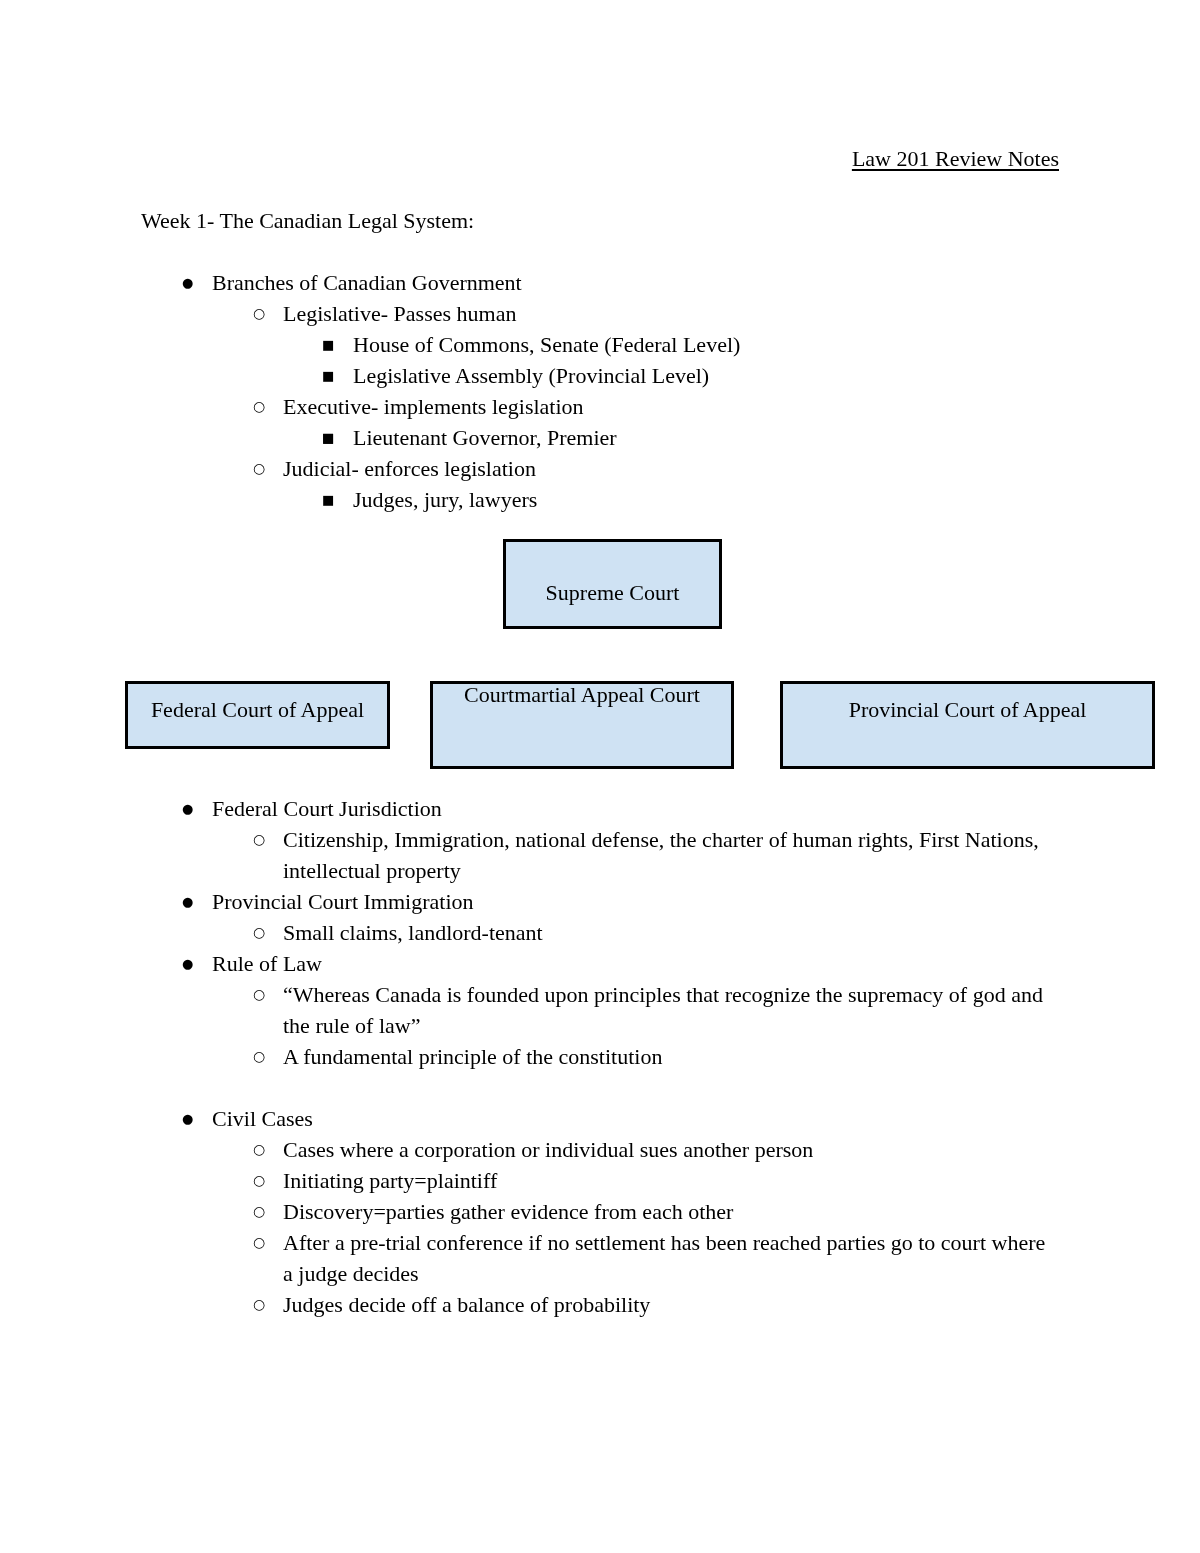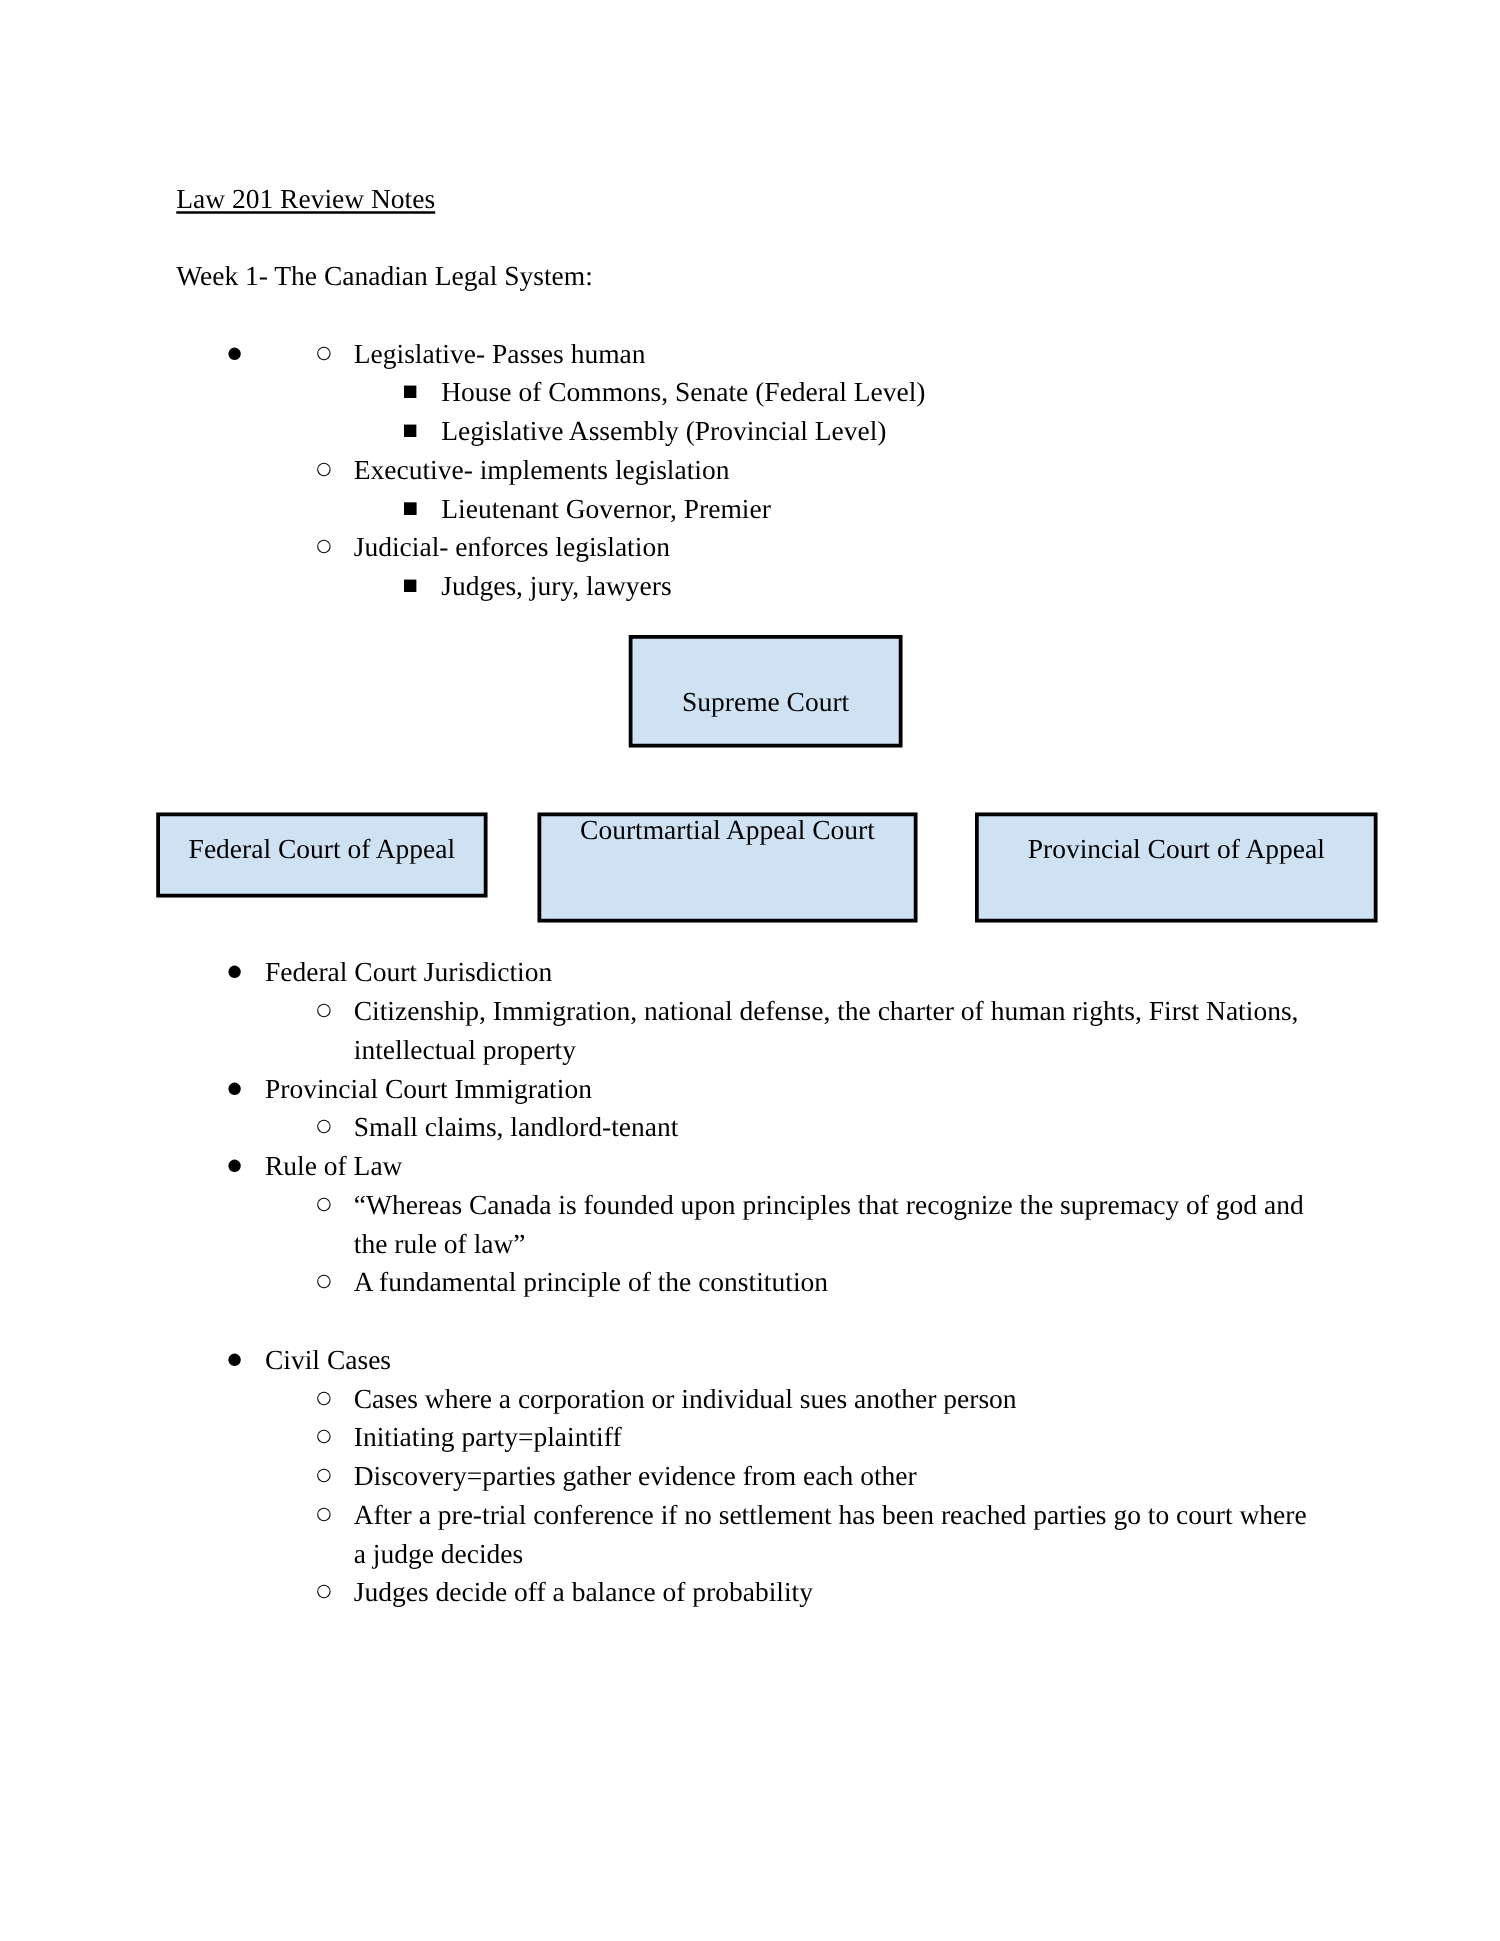--- a/index.html
+++ b/index.html
@@ -11,21 +11,21 @@
     background: #ffffff;
     box-sizing: border-box;
     padding-top: 143px;
     font-family: "Liberation Serif", "DejaVu Serif", serif;
     font-size: 22px;
     color: #000000;
     overflow: hidden;
   }
   .tb { margin-left: 141px; margin-right: 141px; }
   .doc-title {
-    text-align: left;
+    text-align: right;
     line-height: 31px;
     text-decoration: underline;
     text-underline-offset: 3px;
     font-weight: normal;
     font-size: 22px;
     margin: 0 141px;
   }
   .section-heading {
     line-height: 31px;
     margin-top: 31px;
@@ -49,34 +49,35 @@
     position: absolute;
     box-sizing: border-box;
     border: 3px solid #000000;
     background: #cfe2f3;
     text-align: center;
     line-height: 22px;
   }
   .box-supreme { left: 503px; top: 24px;  width: 219px; height: 90px; padding-top: 40px; }
   .box-federal { left: 125px; top: 166px; width: 265px; height: 68px; padding-top: 15px; }
   .box-courtmartial { left: 430px; top: 166px; width: 304px; height: 88px; }
-  .box-provincial { left: 780px; top: 166px; width: 322px; height: 88px; padding-top: 15px; }
+  .box-provincial { left: 780px; top: 166px; width: 375px; height: 88px; padding-top: 15px; }
 </style>
 </head>
 <body>
 
 <div class="page" style="background-color: rgb(255, 255, 255); color: rgb(0, 0, 0);">
 
   <div class="doc-title">Law 201 Review Notes</div>
 
   <div class="section-heading tb">Week 1- The Canadian Legal System:</div>
 
   <div class="blist tb">
     <div class="li l1">
       <span class="blt">●</span>
+      <span>Branches of Canadian Government</span>
     </div>
     <div class="li l2">
       <span class="blt">○</span>
       <span>Legislative- Passes human</span>
     </div>
     <div class="li l3">
       <span class="blt">■</span>
       <span>House of Commons, Senate (Federal Level)</span>
     </div>
     <div class="li l3">

